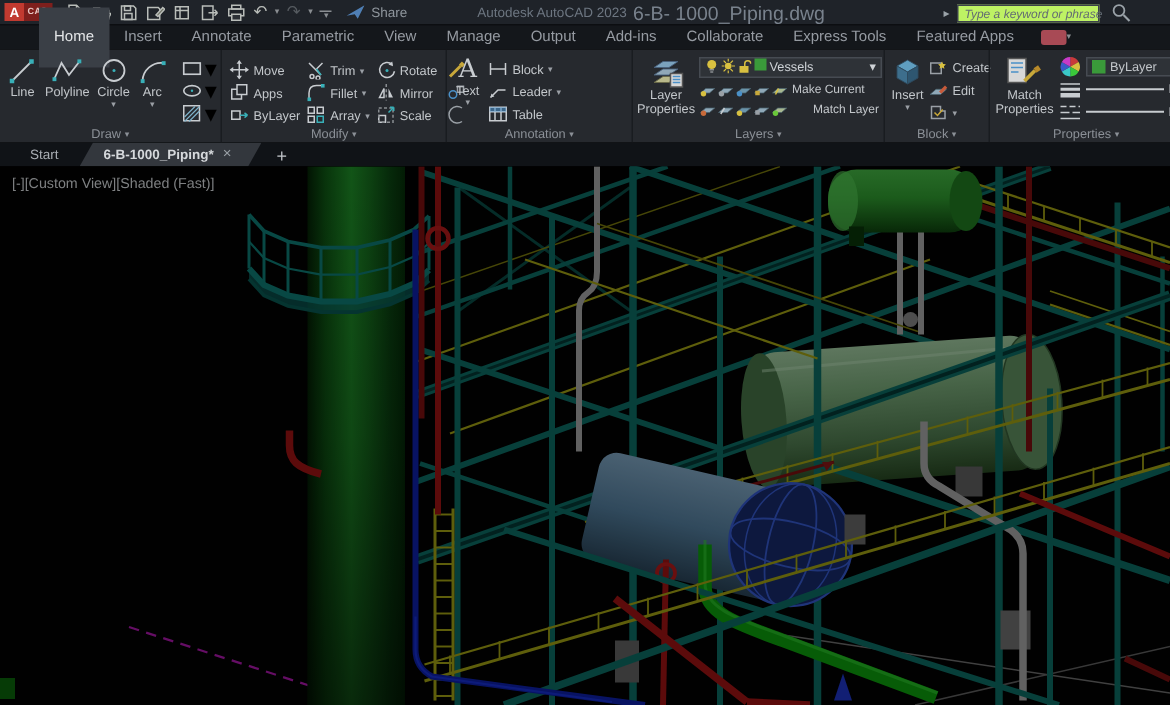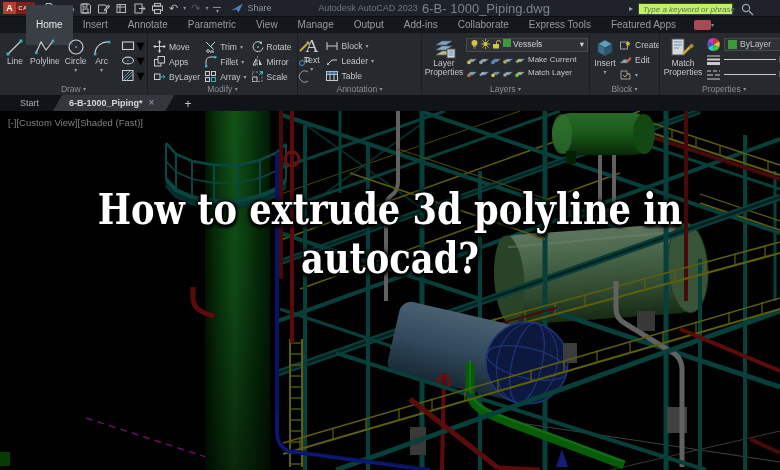--- a/index.html
+++ b/index.html
@@ -445,21 +445,21 @@
                 <circle cx="3" cy="8.5" r="1.8" fill="#d8c040"></circle>
               </svg>
             <svg width="11" height="11">
                 <path d="M1 8l3.5-3h6L7 8z" fill="#8fa8b8" stroke="#4a626e" stroke-width=".5"></path>
                 <rect x="1.5" y="6.5" width="3" height="3" fill="#9aa0a6"></rect>
               </svg>
             <svg width="11" height="11">
                 <path d="M1 8l3.5-3h6L7 8z" fill="#a8b890" stroke="#4a626e" stroke-width=".5"></path>
                 <circle cx="3" cy="8.5" r="1.8" fill="#6ac83a"></circle>
               </svg>
-            <span style="margin-left:2px">Match Layer</span>
+            <span style="margin-left:16px">Match Layer</span>
           </div>
         </div>
       </div>
       <div class="ptitle"><span>Layers</span> <span class="pc">▾</span></div>
     </div>
 
     <div class="panel" style="width:70px">
       <div class="pbody" style="padding-left:4px;gap:3px">
         <div class="bigbtn" style="width:28px">
           <svg width="22" height="22">
@@ -786,18 +786,14 @@
         <circle cx="292" cy="48" r="7" fill="none" stroke="#a01818" stroke-width="3"></circle>
         <path d="M214 205 C198 201 193 196 193 186 V176" class="sR" stroke-width="5"></path>
         <path d="M277 42 V322 Q277 334 288 340 L430 359" class="sB" stroke-width="4"></path>
         <path d="M277 300 V322 Q277 334 288 340 L408 357" stroke="#1830c8" stroke-width="1.5" fill="none" opacity=".7"></path>
       </g>
       <rect x="0" y="341" width="10" height="14" fill="#0a5a0a"></rect>
       <rect x="0" y="0" width="780" height="359" fill="#000" opacity=".34"></rect>
     </svg>
 
     <div class="vplabel">[-][Custom View][Shaded (Fast)]</div>
-    <div class="caption">
-      <div>How to extrude 3d polyline in</div>
-      <div>autocad?</div>
-    </div>
   </div>
 </div>
 
 </body></html>

